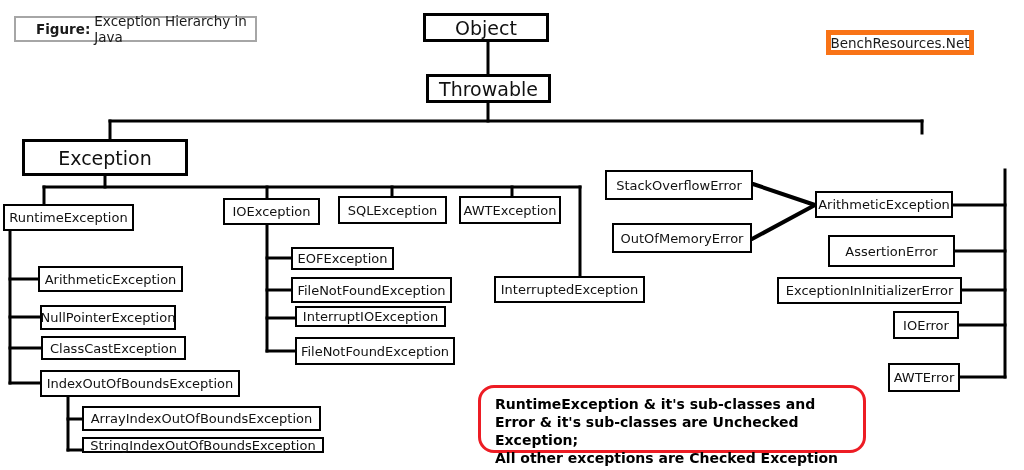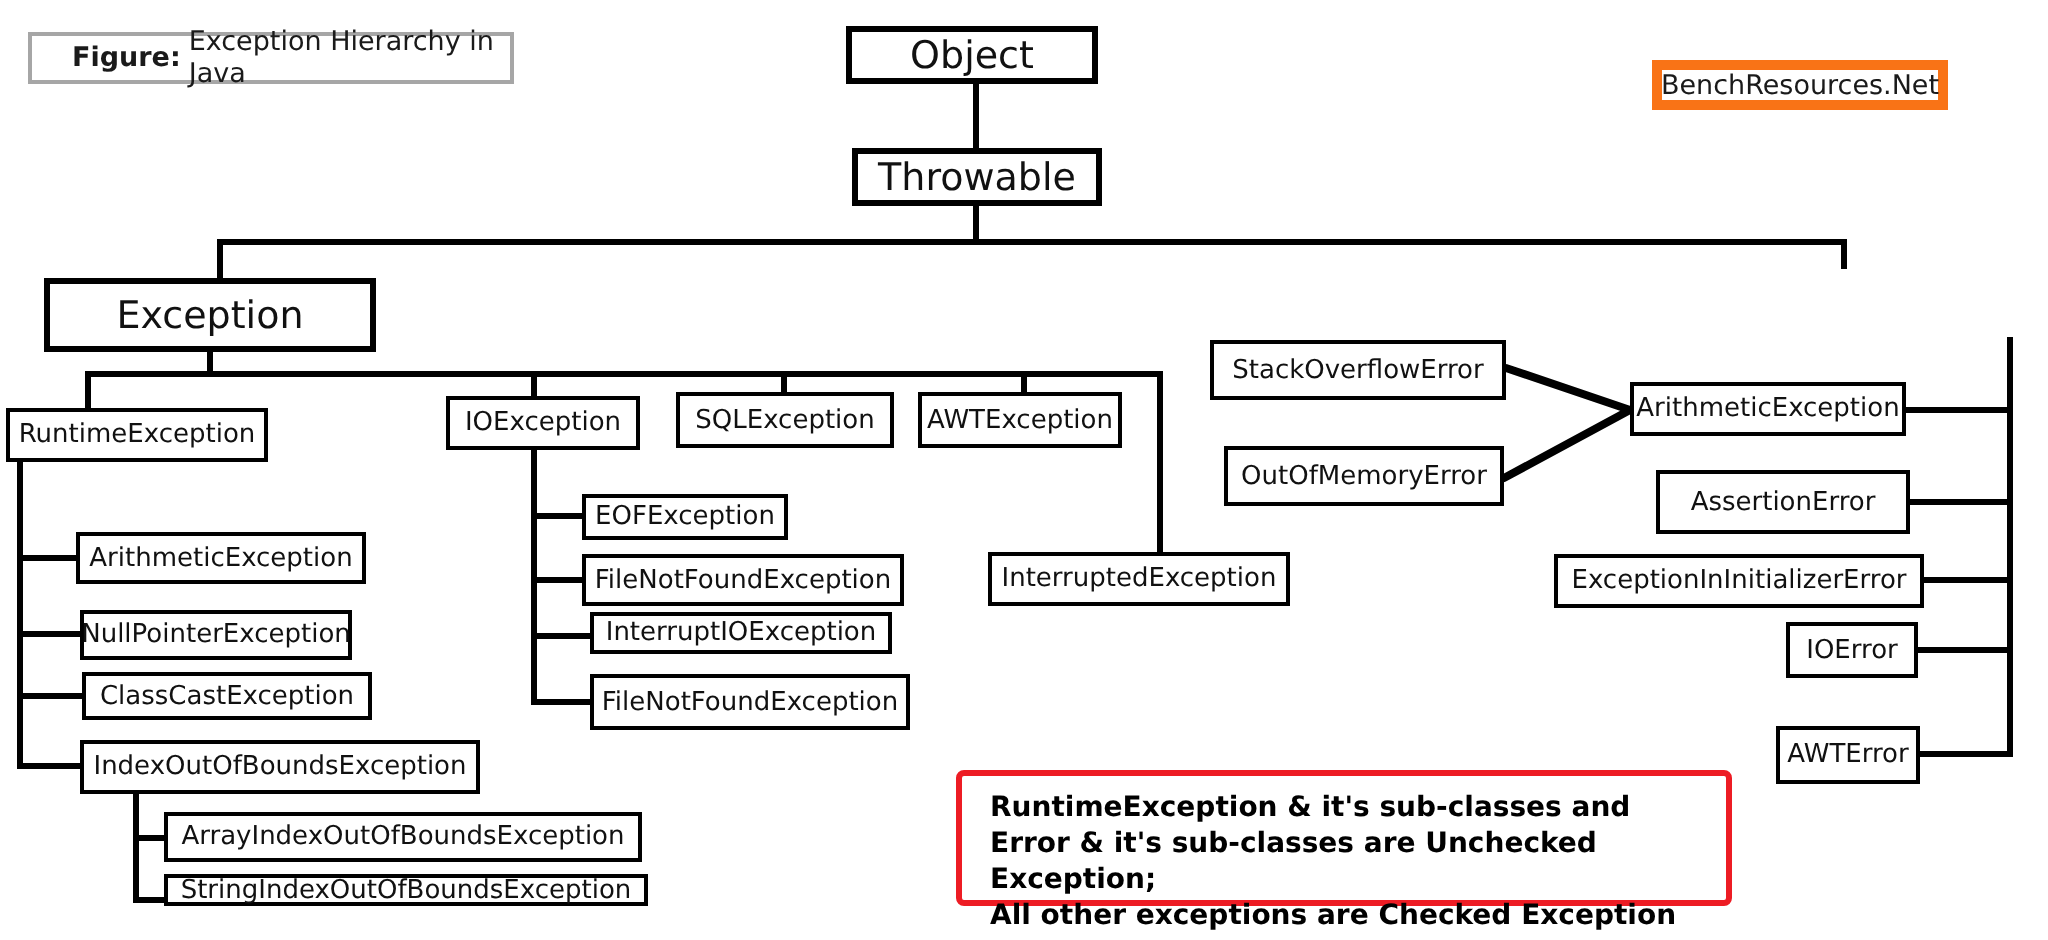--- a/index.html
+++ b/index.html
@@ -23,21 +23,21 @@
   }
   .figure-label b { margin-right:4px; }
   .brand-box {
     position:absolute; z-index:3; left:826px; top:30px; width:148px; height:25px;
     border:5px solid #f97316; background:#fff; box-sizing:border-box;
     display:flex; align-items:center; justify-content:center;
     font-size:13.5px; color:#1a1a1a;
   }
   .note-box {
     position:absolute; z-index:3; left:478px; top:385px; width:388px; height:68px;
-    border:3px solid #ed1c24; border-radius:4px; background:#fff;
+    border:3px solid #ed1c24; border-radius:16px; background:#fff;
     box-sizing:border-box; padding:7px 10px 0 14px;
     font-size:14px; font-weight:bold; color:#000; line-height:18px;
   }
 </style>
 </head>
 <body>
 
 <div id="canvas">
 
   <svg id="wires" width="1024" height="470">

